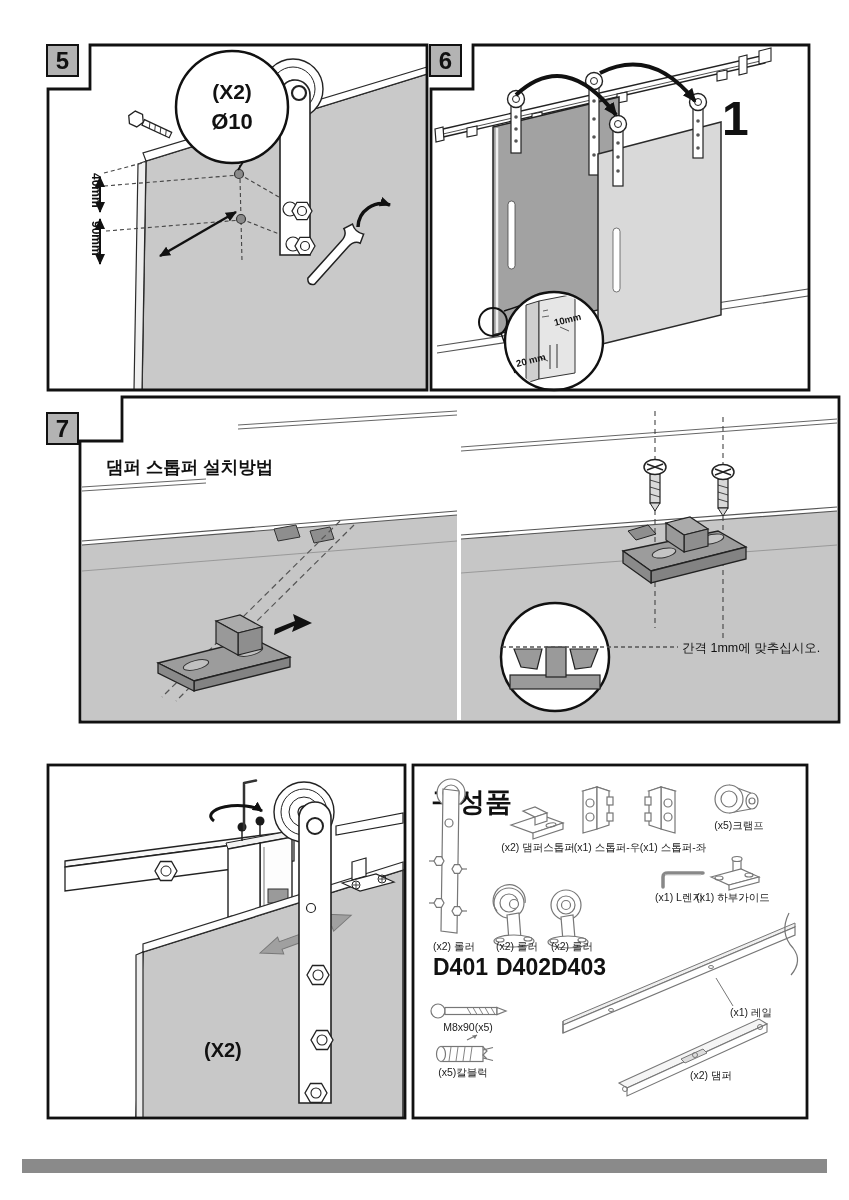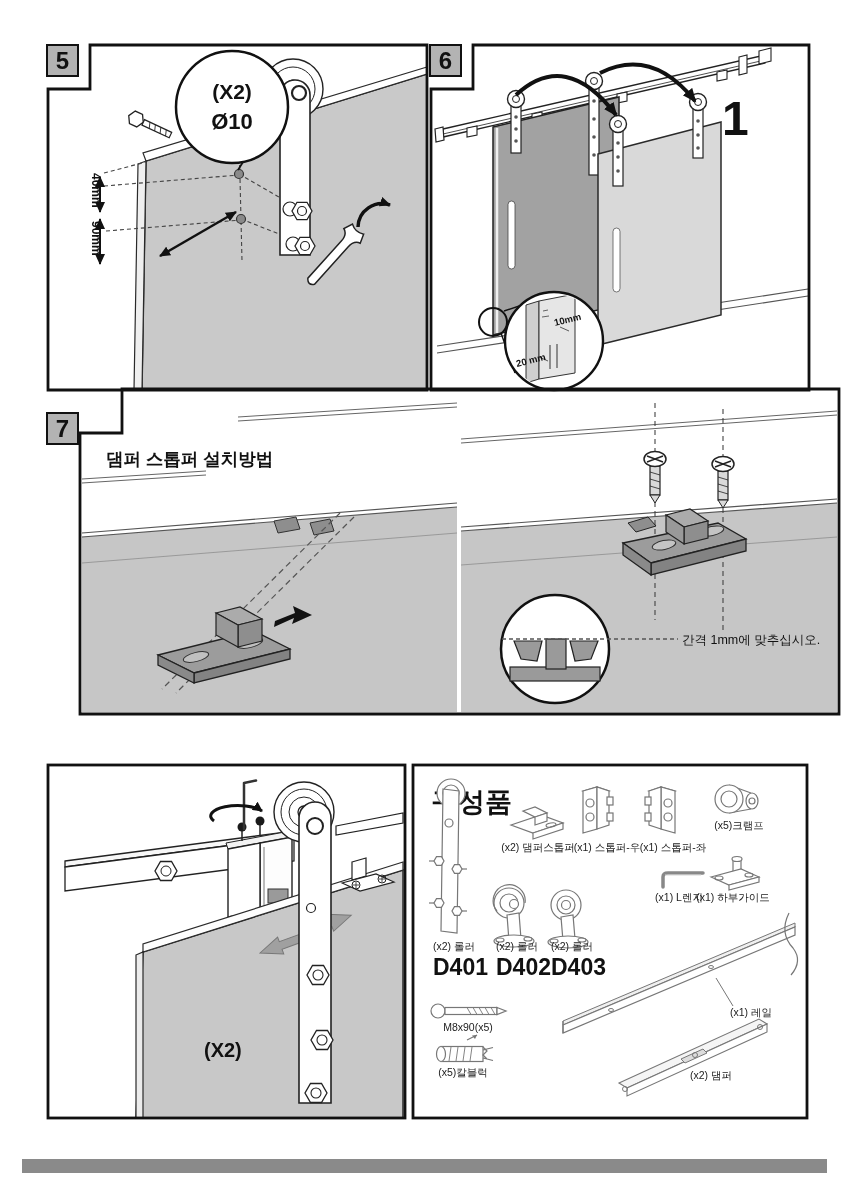--- a/index.html
+++ b/index.html
@@ -174,21 +174,21 @@
           <text transform="translate(88,324) rotate(-14)" font-size="9.5" font-weight="bold" fill="#111">20 mm</text>
         </g>
       </g>
       <path d="M44,2 L380,2 L380,347 L2,347 L2,46 L44,46 Z" fill="none" stroke="#111" stroke-width="2.8"></path>
     </svg>
   </div>
 
   <div class="badge" style="left:46px;top:412px;">
     <span>7</span>
   </div>
-  <div class="panel" style="left:46px;top:387px;padding-left:32px;">
+  <div class="panel" style="left:46px;top:395px;padding-left:32px;">
     <svg width="763" height="329" viewBox="0 0 763 329">
       <g>
         <g stroke="#666" stroke-width="1" fill="none">
           <path d="M160,30 L379,16"></path>
             <path d="M160,34 L379,20"></path>
           <path d="M4,92 L128,84"></path>
             <path d="M4,96 L128,88"></path>
         </g>
         <polygon points="4,150 379,120 379,325 4,325" fill="#c6c6c6"></polygon>
         <path d="M4,146 L379,116 M4,150 L379,120" stroke="#555" stroke-width="1.2" fill="none"></path>

